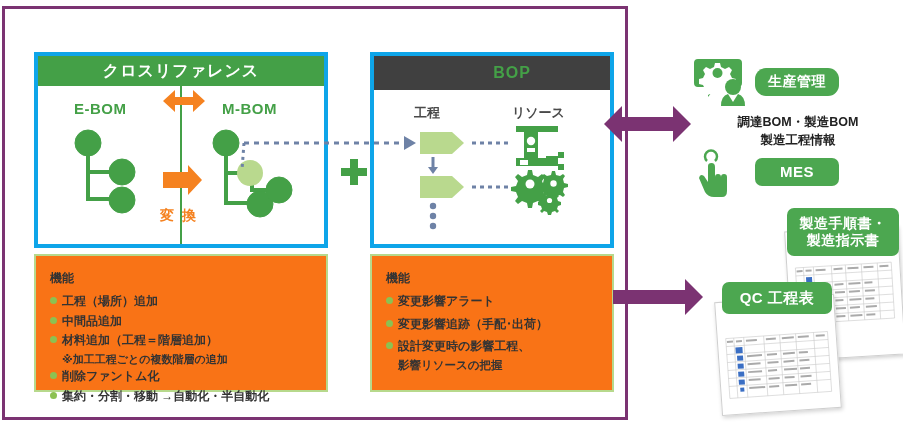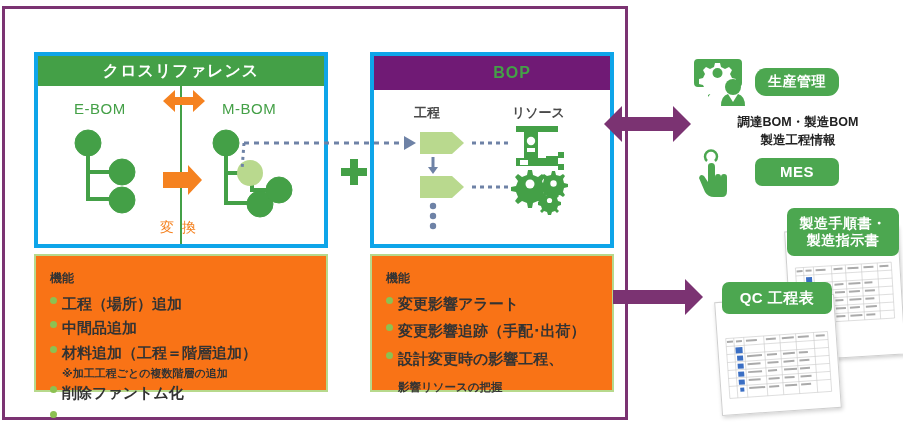--- a/index.html
+++ b/index.html
@@ -42,38 +42,38 @@
   }
   .gbox-head{
     position:absolute;left:0;top:0;right:0;height:30px;
     background:#44A047;color:#ffffff;
     font-size:16px;font-weight:bold;
     display:flex;align-items:center;justify-content:center;
     letter-spacing:1px;
   }
   .gbox-head-plain{
     position:absolute;left:0;top:0;right:0;height:34px;
-    background:#701a75;color:#44A047;
+    background:#404040;color:#44A047;
     font-size:16px;font-weight:bold;
     display:flex;align-items:center;justify-content:center;
     letter-spacing:1px;
     padding-left:40px;
   }
 
   .crossref{left:34px;top:52px;width:294px;height:196px;}
   .bopbox{left:370px;top:52px;width:244px;height:196px;}
 
   .mid-divider{
     position:absolute;left:50%;top:30px;bottom:0;width:2px;
     background:#44A047;margin-left:-1px;
   }
 
   .subhead{
     position:absolute;
-    color:#44A047;font-size:15px;font-weight:normal;
+    color:#44A047;font-size:15px;font-weight:bold;
     letter-spacing:.5px;
     white-space:nowrap;
   }
   .subhead-sm{
     position:absolute;
     color:#4a4a4a;font-size:13px;font-weight:bold;
     white-space:nowrap;
   }
 
   
@@ -84,21 +84,21 @@
     background:#f97316;
     padding:14px 12px 8px 14px;
   }
   .func-left{left:34px;top:254px;width:294px;height:138px;}
   .func-right{left:370px;top:254px;width:244px;height:138px;}
   .func-title{
     font-size:12px;font-weight:bold;color:#333333;margin-bottom:5px;
   }
   .func-li{
     display:flex;align-items:flex-start;
-    font-size:15px;color:#333333;font-weight:bold;
+    font-size:12px;color:#333333;font-weight:bold;
     line-height:1.55;
     margin-bottom:1px;
   }
   .func-li .dot{
     width:7px;height:7px;border-radius:50%;
     background:#8CC152;flex:0 0 7px;margin-top:5px;margin-right:5px;
   }
   .func-sub{
     font-size:11px;color:#333333;font-weight:bold;
     padding-left:12px;line-height:1.5;
@@ -147,21 +147,21 @@
 <div id="stage">
 
   <div class="outer-frame"></div>
 
   <div class="gbox crossref">
     <div class="gbox-head">クロスリファレンス</div>
     <div class="mid-divider"></div>
   </div>
   <div class="subhead" style="left:74px;top:100px;">E-BOM</div>
   <div class="subhead" style="left:222px;top:100px;">M-BOM</div>
-  <div class="subhead" style="left:160px;top:219px;color:#F58220;font-size:14px;letter-spacing:2px;">変 換</div>
+  <div class="subhead" style="left:160px;top:207px;color:#F58220;font-size:14px;letter-spacing:2px;">変 換</div>
 
   <div class="gbox bopbox">
     <div class="gbox-head-plain">BOP</div>
   </div>
   <div class="subhead-sm" style="left:414px;top:104px;">工程</div>
   <div class="subhead-sm" style="left:512px;top:104px;">リソース</div>
 
   <div class="funcbox func-left">
     <div class="func-title">機能</div>
     <div class="func-li">
@@ -176,34 +176,35 @@
       <span class="dot"></span>
       <span>材料追加（工程＝階層追加）</span>
     </div>
     <div class="func-sub">※加工工程ごとの複数階層の追加</div>
     <div class="func-li">
       <span class="dot"></span>
       <span>削除ファントム化</span>
     </div>
     <div class="func-li">
       <span class="dot"></span>
+      <span>集約・分割・移動 →自動化・半自動化</span>
     </div>
   </div>
 
   <div class="funcbox func-right">
     <div class="func-title">機能</div>
     <div class="func-li" style="margin-bottom:4px;">
       <span class="dot"></span>
       <span>変更影響アラート</span>
     </div>
     <div class="func-li" style="margin-bottom:4px;">
       <span class="dot"></span>
       <span>変更影響追跡（手配･出荷）</span>
     </div>
-    <div class="func-li" style="margin-bottom:9px;">
+    <div class="func-li" style="margin-bottom:1px;">
       <span class="dot"></span>
       <span>設計変更時の影響工程、</span>
     </div>
     <div class="func-cont">影響リソースの把握</div>
   </div>
 
   <svg class="ov" viewBox="0 0 903 427">
 
     <g stroke="#44A047" fill="#44A047">
       <path d="M88 145 L88 199 L112 199" stroke-width="4" fill="none"></path>

